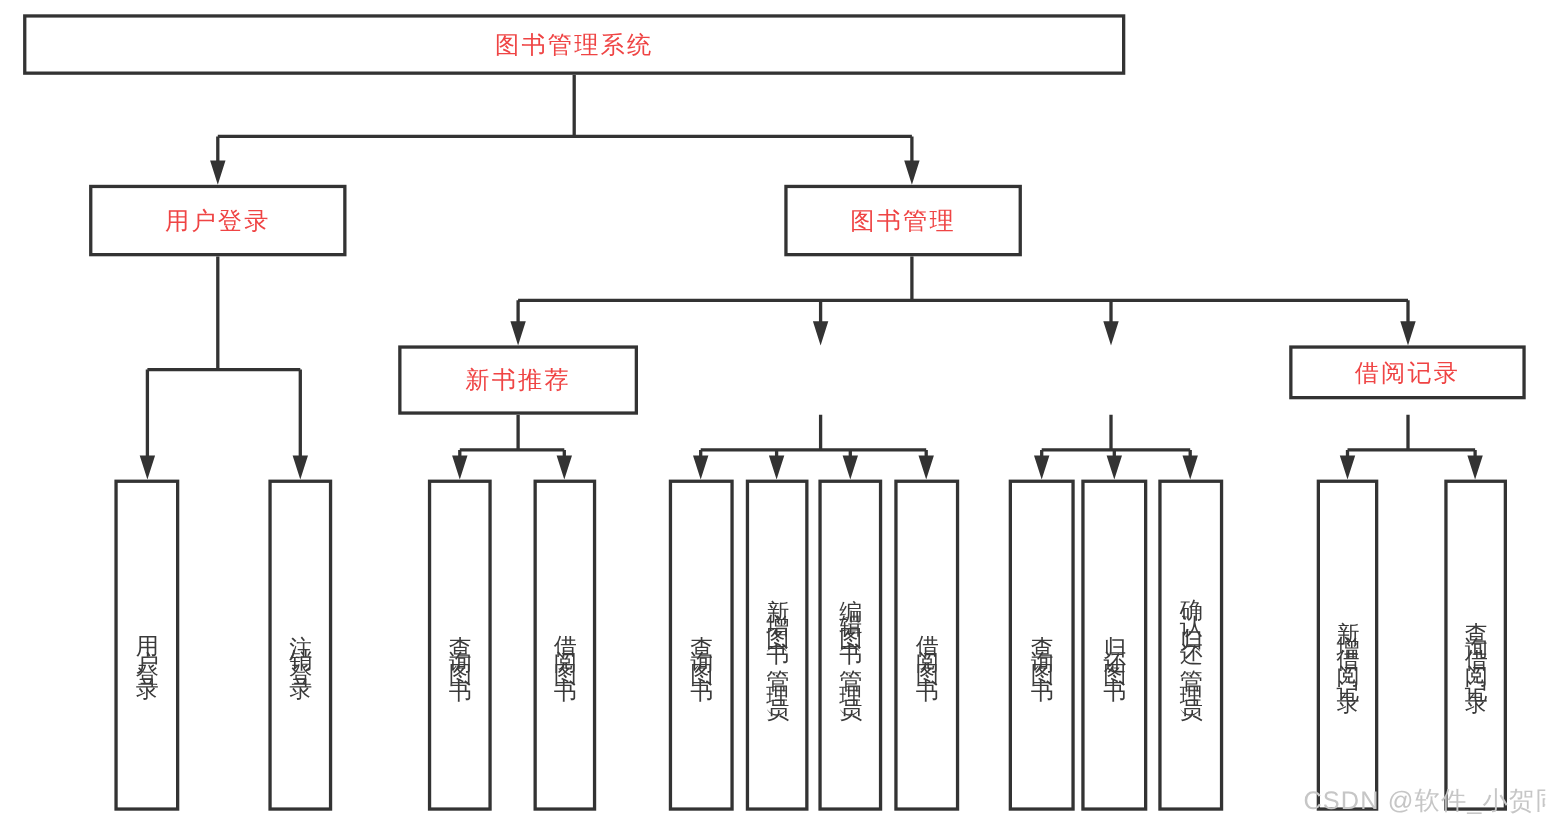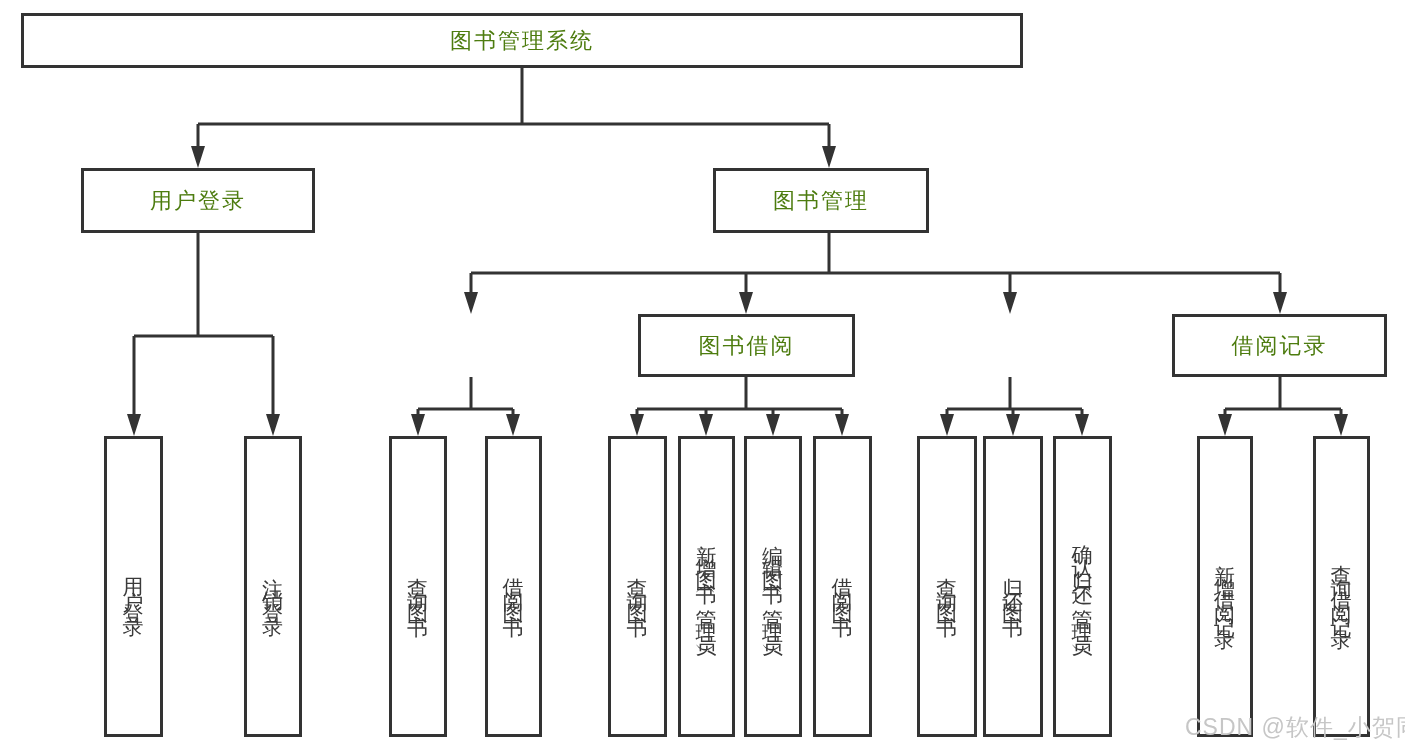--- a/index.html
+++ b/index.html
@@ -24,21 +24,21 @@
     pointer-events: none;
   }
   .node {
     position: absolute;
     box-sizing: border-box;
     background: #ffffff;
     border: 3px solid #333333;
     display: flex;
     align-items: center;
     justify-content: center;
-    color: #4d7c0f;
+    color: #ef4444;
     font-size: 22px;
     letter-spacing: 2px;
     white-space: nowrap;
     z-index: 2;
   }
   .leaf {
     position: absolute;
     box-sizing: border-box;
     background: #ffffff;
     border: 3px solid #333333;
@@ -123,24 +123,24 @@
     <span>图书管理系统</span>
   </div>
 
   <div class="node" style="left:81px; top:168px; width:234px; height:65px;">
     <span>用户登录</span>
   </div>
   <div class="node" style="left:713px; top:168px; width:216px; height:65px;">
     <span>图书管理</span>
   </div>
 
-  <div class="node" style="left:638px; top:314px; width:217px; height:63px;">
-    <span>图书借阅</span>
+  <div class="node" style="left:362px; top:314px; width:218px; height:63px;">
+    <span>新书推荐</span>
   </div>
-  <div class="node" style="left:1172px; top:314px; width:215px; height:63px;">
+  <div class="node" style="left:1172px; top:314px; width:215px; height:49px;">
     <span>借阅记录</span>
   </div>
 
   <div class="leaf" style="left:104px; width:59px;">
     <span class="vtext">用户登录</span>
   </div>
   <div class="leaf" style="left:244px; width:58px;">
     <span class="vtext">注销登录</span>
   </div>
 

